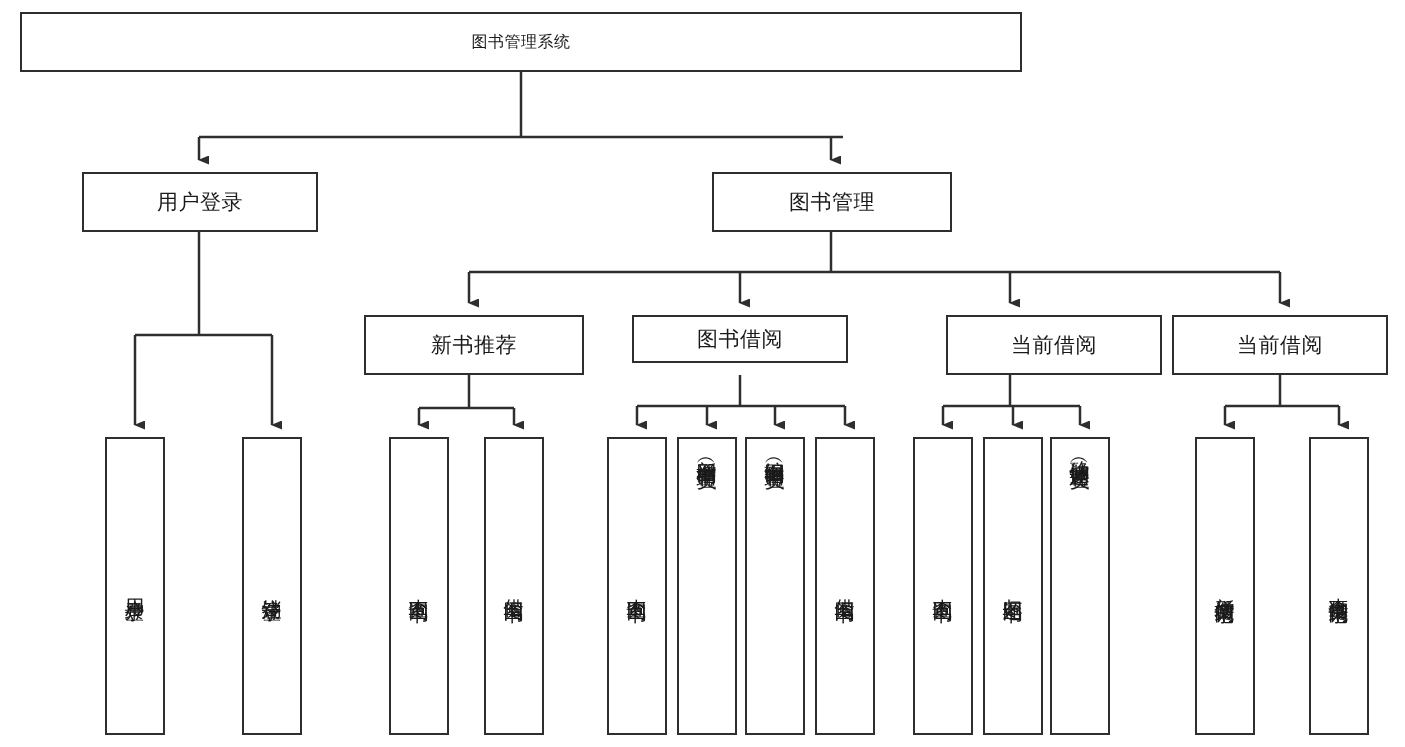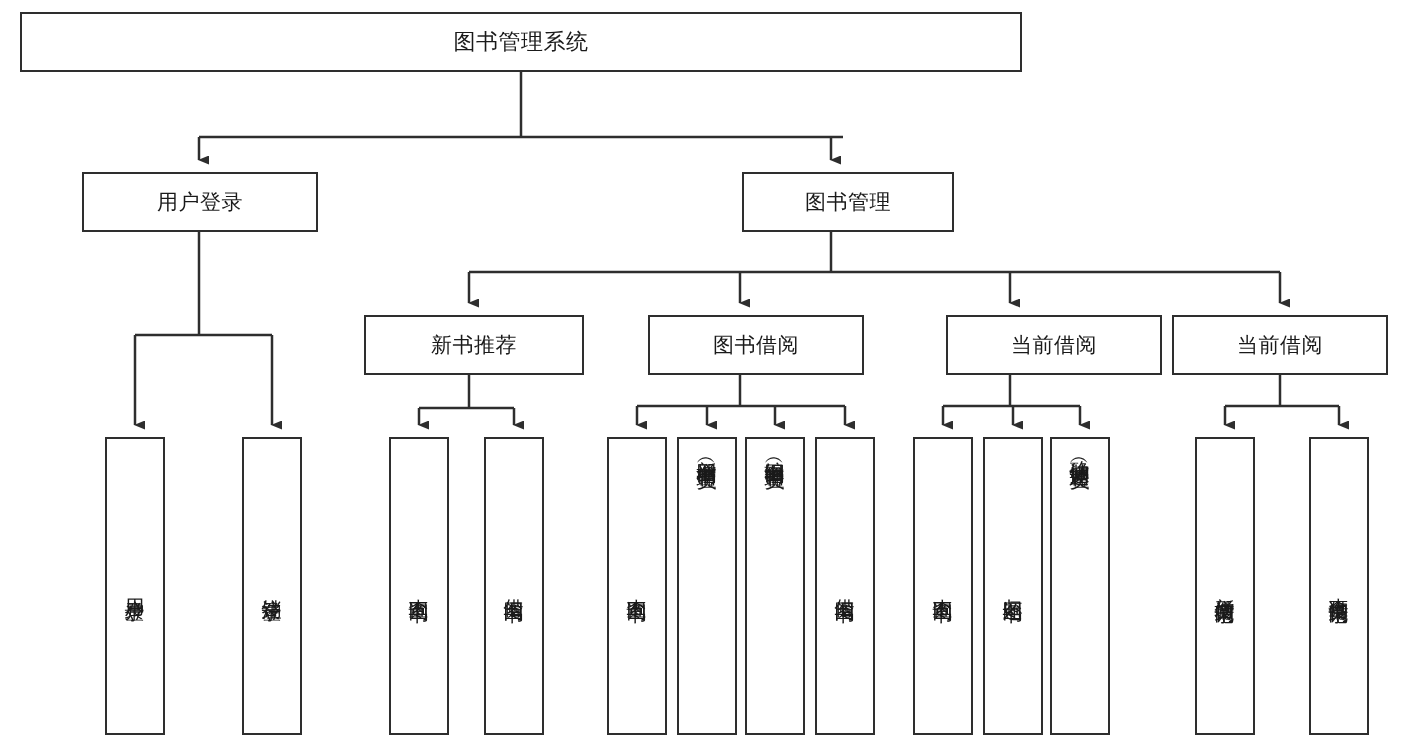--- a/index.html
+++ b/index.html
@@ -41,21 +41,21 @@
     white-space: nowrap;
     text-align: center;
   }
   .node-box.vertical .node-label {
     writing-mode: vertical-rl;
     text-orientation: upright;
     font-size: 20px;
     letter-spacing: 1.5px;
     line-height: 1;
   }
-  .node-box.root .node-label { font-size: 22px; }
+  .node-box.root .node-label { font-size: 16px; }
   .node-box.vertical {
     align-items: flex-start;
     padding-top: 6px;
   }
   .node-box.vertical.centered {
     align-items: center;
     padding-top: 0;
   }
   #watermark {
     position: absolute;
@@ -124,28 +124,28 @@
     </g>
   </svg>
 
   <div class="node-box root" style="left:20px; top:12px; width:1002px; height:60px;">
     <span class="node-label">图书管理系统</span>
   </div>
 
   <div class="node-box" style="left:82px; top:172px; width:236px; height:60px;">
     <span class="node-label">用户登录</span>
   </div>
-  <div class="node-box" style="left:712px; top:172px; width:212px; height:60px;margin-left:30px;">
+  <div class="node-box" style="left:712px; top:172px; width:240px; height:60px;">
     <span class="node-label">图书管理</span>
   </div>
 
   <div class="node-box" style="left:364px; top:315px; width:220px; height:60px;">
     <span class="node-label">新书推荐</span>
   </div>
-  <div class="node-box" style="left:648px; top:315px; width:216px; height:60px;">
+  <div class="node-box" style="left:632px; top:315px; width:216px; height:48px;">
     <span class="node-label">图书借阅</span>
   </div>
   <div class="node-box" style="left:902px; top:315px; width:216px; height:60px;margin-left:44px;">
     <span class="node-label">当前借阅</span>
   </div>
   <div class="node-box" style="left:1172px; top:315px; width:216px; height:60px;">
     <span class="node-label">当前借阅</span>
   </div>
 
   <div class="node-box vertical centered" style="left:105px; top:437px; width:60px; height:298px;">

